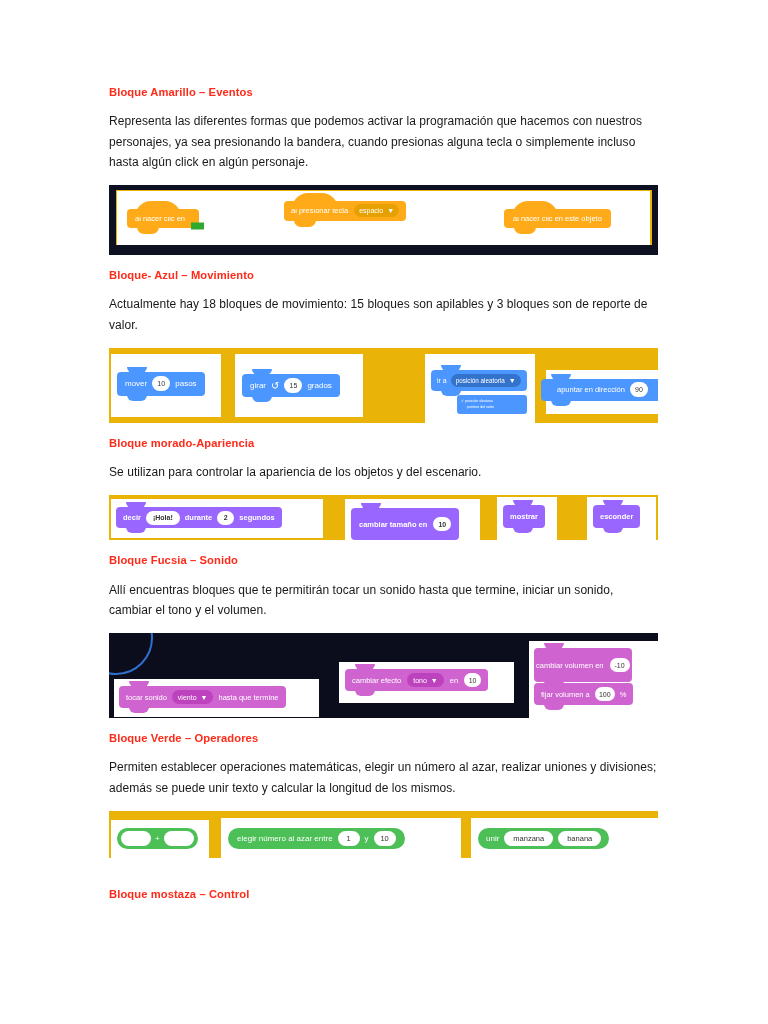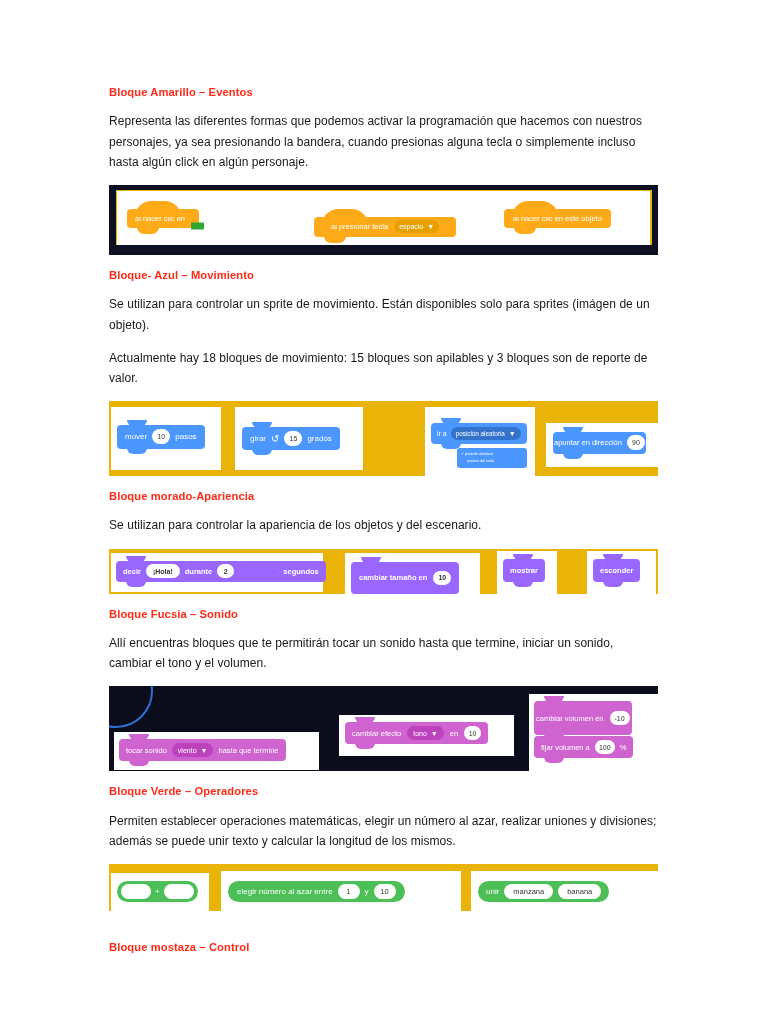--- a/index.html
+++ b/index.html
@@ -173,35 +173,34 @@
       <div class="darkpanel" style="left:0; top:0; width:549px; height:5px;"></div>
       <div class="darkpanel" style="left:0; top:0; width:7px; height:70px;"></div>
       <div class="darkpanel" style="left:543px; top:0; width:6px; height:70px;"></div>
       <div class="darkpanel" style="left:0; top:60px; width:549px; height:10px;"></div>
 
       <div class="blk hat" style="left:18px; top:24px; height:19px; padding:0 8px;">
         <span class="lbl" style="font-size:7.5px;">al hacer clic en</span>
         <span class="flag"><span class="flagshape"></span></span>
       </div>
 
-      <div class="blk hat" style="left:175px; top:32px; height:20px; padding:0 17px;margin-left:30px;">
+      <div class="blk hat" style="left:175px; top:16px; height:20px; padding:0 7px;">
         <span class="lbl" style="font-size:7.5px;">al presionar tecla</span>
         <span class="drop" style="background:#E6A100; height:13px; padding:0 5px; margin-left:6px; font-size:7px;">
           <span>espacio</span>
           <span class="caret">▼</span>
         </span>
       </div>
 
       <div class="blk hat" style="left:395px; top:24px; height:19px; padding:0 9px;">
         <span class="lbl" style="font-size:7.5px;">al hacer clic en este objeto</span>
       </div>
     </div>
 
     <h2 class="heading">Bloque- Azul – Movimiento</h2>
-    <p class="para">Se utilizan para controlar un sprite de movimiento. Están disponibles solo para sprites (imágen de un objeto).</p>
     <p class="para">Actualmente hay 18 bloques de movimiento: 15 bloques son apilables y 3 bloques son de reporte de valor.</p>
 
     <div class="strip" style="height:75px;">
       <div class="panel" style="left:2px; top:6px; width:110px; height:63px;"></div>
       <div class="panel" style="left:126px; top:6px; width:128px; height:63px;"></div>
       <div class="panel" style="left:316px; top:6px; width:110px; height:69px;"></div>
       <div class="panel" style="left:437px; top:22px; width:112px; height:44px;"></div>
 
       <div class="blk stackblk c-blue" style="left:8px; top:24px; height:24px; padding:0 8px;">
         <span class="lbl" style="font-size:8px;">mover</span>
@@ -221,41 +220,41 @@
         <span class="drop" style="background:#3373CC;height:13px;padding:0 5px;margin-left:4px;font-size:6.3px;">
           <span>posición aleatoria</span>
           <span class="caret">▼</span>
         </span>
       </div>
       <div class="menu" style="left:348px; top:47px; width:62px;">
         <span class="mi">✓ <span>posición aleatoria</span></span>
         <span class="mi" style="padding-left:6px;"><span>puntero del ratón</span></span>
       </div>
 
-      <div class="blk stackblk c-blue" style="left:444px; top:31px; height:22px; padding:0 1px;">
+      <div class="blk stackblk c-blue" style="left:432px; top:31px; height:22px; padding:0 16px;">
         <span class="lbl" style="font-size:7.5px;">apuntar en dirección</span>
         <span class="oval" style="width:18px;height:15px;margin-left:5px;font-size:7px;">90</span>
       </div>
     </div>
 
     <h2 class="heading">Bloque morado-Apariencia</h2>
     <p class="para">Se utilizan para controlar la apariencia de los objetos y del escenario.</p>
 
     <div class="strip" style="height:45px;font-weight:bold;">
       <div class="panel" style="left:2px; top:4px; width:212px; height:39px;"></div>
       <div class="panel" style="left:236px; top:4px; width:135px; height:41px;"></div>
       <div class="panel" style="left:388px; top:2px; width:60px; height:43px;"></div>
       <div class="panel" style="left:478px; top:2px; width:69px; height:43px;"></div>
 
       <div class="blk stackblk c-purple" style="left:7px; top:12px; height:21px; padding:0 7px;">
         <span class="lbl" style="font-size:7.5px;">decir</span>
         <span class="oval" style="height:14px;padding:0 7px;margin:0 5px;font-size:7px;">¡Hola!</span>
         <span class="lbl" style="font-size:7.5px;">durante</span>
         <span class="oval" style="width:17px;height:14px;margin:0 5px;font-size:7px;">2</span>
-        <span class="lbl" style="font-size:7.5px;margin-left:44px;">segundos</span>
+        <span class="lbl" style="font-size:7.5px;">segundos</span>
       </div>
 
       <div class="blk stackblk c-purple" style="left:242px; top:13px; height:21px; padding:16px 8px;">
         <span class="lbl" style="font-size:7.5px;">cambiar tamaño en</span>
         <span class="oval" style="width:18px;height:14px;margin-left:6px;font-size:7px;">10</span>
       </div>
 
       <div class="blk stackblk c-purple" style="left:394px; top:10px; height:23px; padding:0 7px;">
         <span class="lbl" style="font-size:7.5px;">mostrar</span>
       </div>

